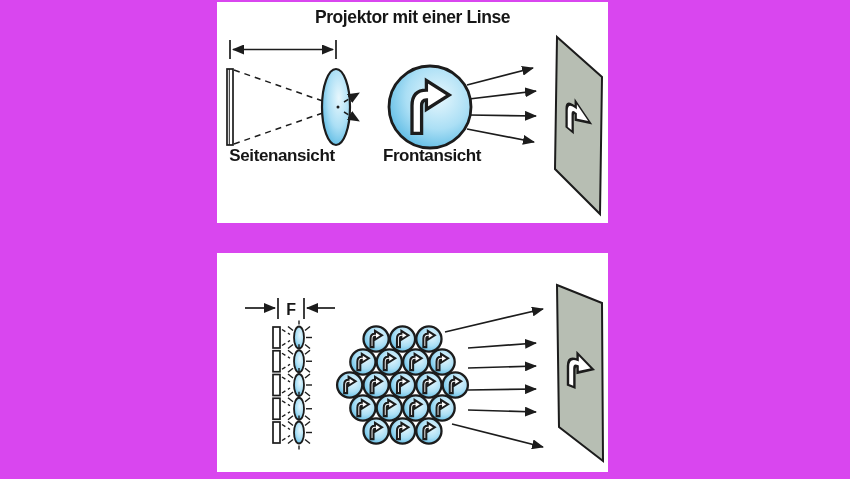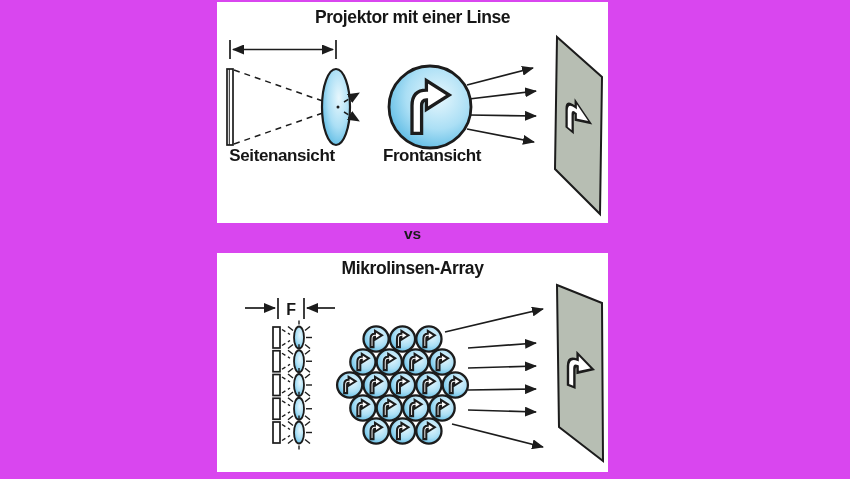--- a/index.html
+++ b/index.html
@@ -91,21 +91,20 @@
         <polygon points="340,35 385,75 383,212 338,167" fill="#b7beb3" stroke="#1c1c1c" stroke-width="2"></polygon>
         <use href="#turnArrow" xlink:href="#turnArrow" fill="#ffffff" stroke="#1c1c1c" stroke-width="6" transform="translate(361,118) skewY(40) scale(0.38) translate(-60,-48)"></use>
       </g>
     </svg>
 
     <h2 class="panel-title">Projektor mit einer Linse</h2>
     <div class="lbl lbl-side">Seitenansicht</div>
     <div class="lbl lbl-front">Frontansicht</div>
   </section>
 
-  <div class="vs">vs</div>
 
   <section class="panel panel-bottom">
     <svg class="diagram" width="391" height="219" viewBox="0 0 391 219" xmlns="http://www.w3.org/2000/svg" xmlns:xlink="http://www.w3.org/1999/xlink">
 
       <g stroke="#1c1c1c" stroke-width="1.7">
         <line x1="28" y1="55" x2="58" y2="55" marker-end="url(#ah)"></line>
         <line x1="61" y1="45" x2="61" y2="66"></line>
         <line x1="87" y1="45" x2="87" y2="66"></line>
         <line x1="118" y1="55" x2="90" y2="55" marker-end="url(#ah)"></line>
         <text x="74" y="62" text-anchor="middle" class="f-label" fill="#161616" stroke="none">F</text>
@@ -218,15 +217,14 @@
           <line x1="251" y1="157" x2="319" y2="159" stroke="#1c1c1c" stroke-width="1.7" marker-end="url(#ah)"></line>
           <line x1="235" y1="171" x2="326" y2="194" stroke="#1c1c1c" stroke-width="1.7" marker-end="url(#ah)"></line>
         </g>
 
       <g>
         <polygon points="340,32 385,50 386,208 342,174" fill="#b7beb3" stroke="#1c1c1c" stroke-width="2"></polygon>
         <use href="#turnArrow" xlink:href="#turnArrow" fill="#ffffff" stroke="#1c1c1c" stroke-width="6" transform="translate(363,119) skewY(22) scale(0.40) translate(-60,-48)"></use>
       </g>
     </svg>
 
-    <h2 class="panel-title">Mikrolinsen-Array</h2>
   </section>
 </div>
 
 </body></html>

